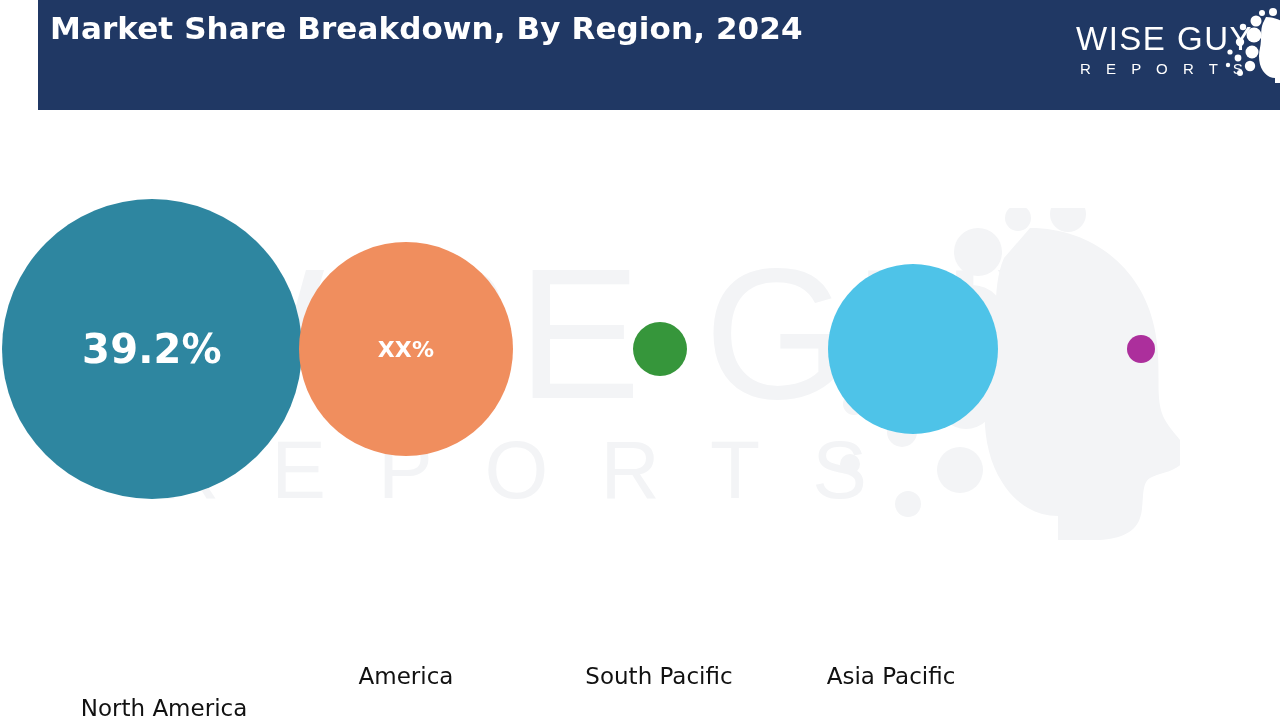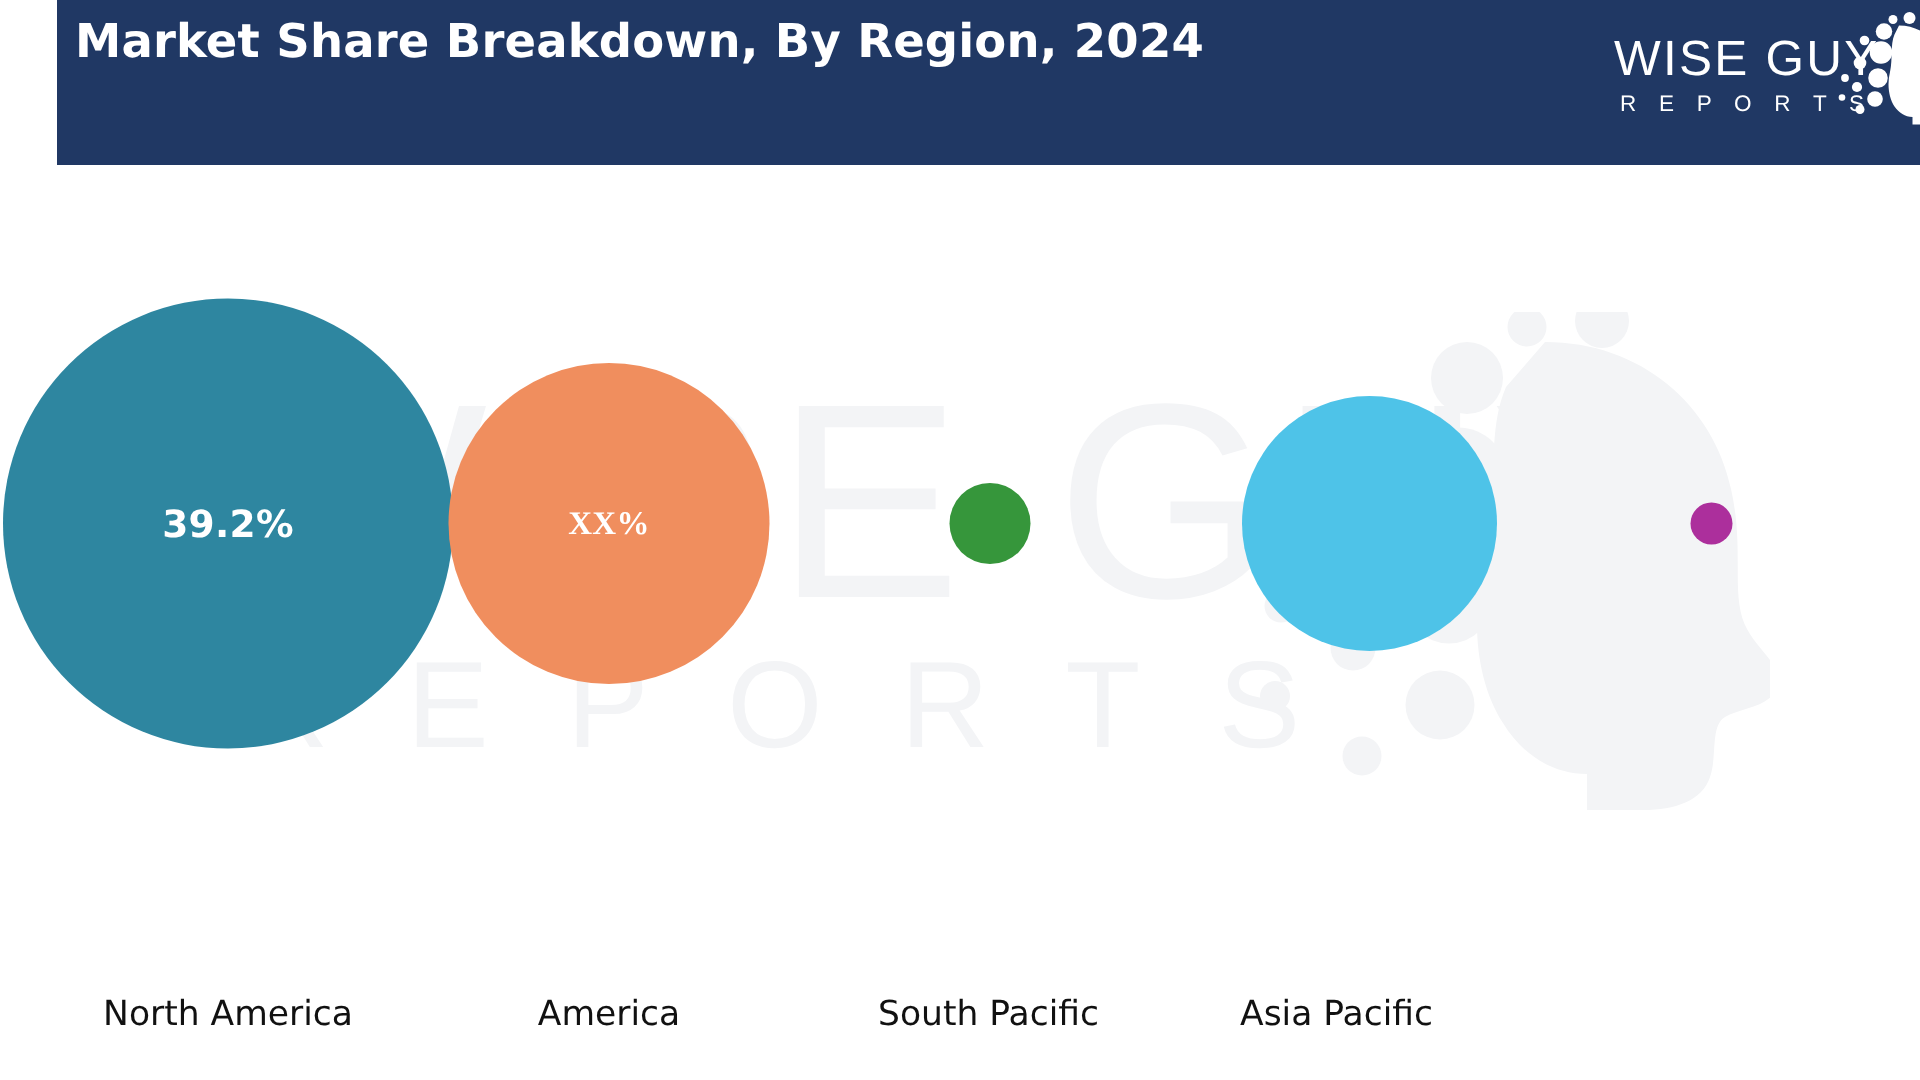--- a/index.html
+++ b/index.html
@@ -81,26 +81,26 @@
     position: absolute;
     border-radius: 50%;
     display: flex;
     align-items: center;
     justify-content: center;
     box-sizing: border-box;
   }
   .bubble-label {
     color: #ffffff;
     font-weight: bold;
-    font-size: 25px;
+    font-size: 40px;
     font-family: "DejaVu Sans", sans-serif;
     white-space: nowrap;
     letter-spacing: 0.2px;
   }
-  .bubble-label.small { font-size: 22px; font-family: Liberation Serif, serif; }
+  .bubble-label.small { font-size: 22px; }
 
   
   #cat-labels {
     position: absolute;
     left: 0;
     top: 565px;
     width: 1280px;
     height: 40px;
   }
   .cat-label {
@@ -193,20 +193,20 @@
 
     <div class="bubble" id="bubble-3" style="left:828px; top:166px; width:170px; height:170px; background:#4ec3e8;">
       <span class="bubble-label small"></span>
     </div>
 
     <div class="bubble" id="bubble-4" style="left:1127px; top:237px; width:28px; height:28px; background:#ac2f9c;">
       <span class="bubble-label small"></span>
     </div>
 
     <div id="cat-labels">
-      <div class="cat-label" style="left:152px;">North America</div>
+      <div class="cat-label" style="left:164px;margin-top:32px;">North America</div>
       <div class="cat-label" style="left:406px;">America</div>
       <div class="cat-label" style="left:659px;">South Pacific</div>
       <div class="cat-label" style="left:891px;">Asia Pacific</div>
     </div>
 
   </div>
 </div>
 
 </body></html>

